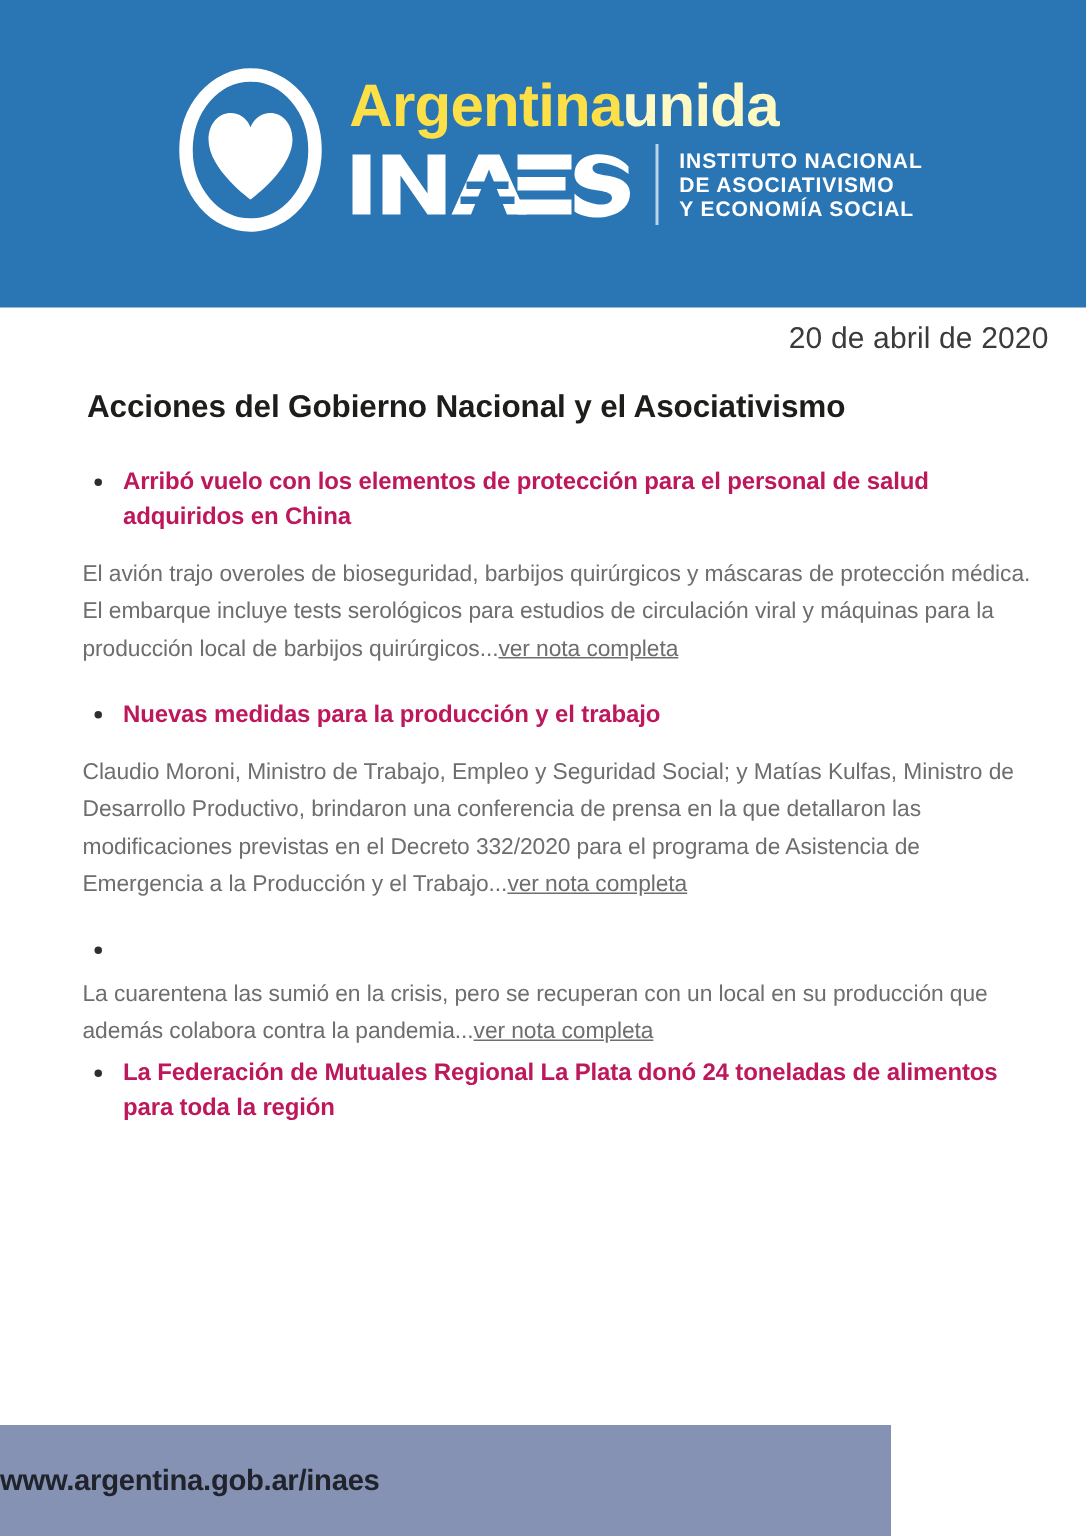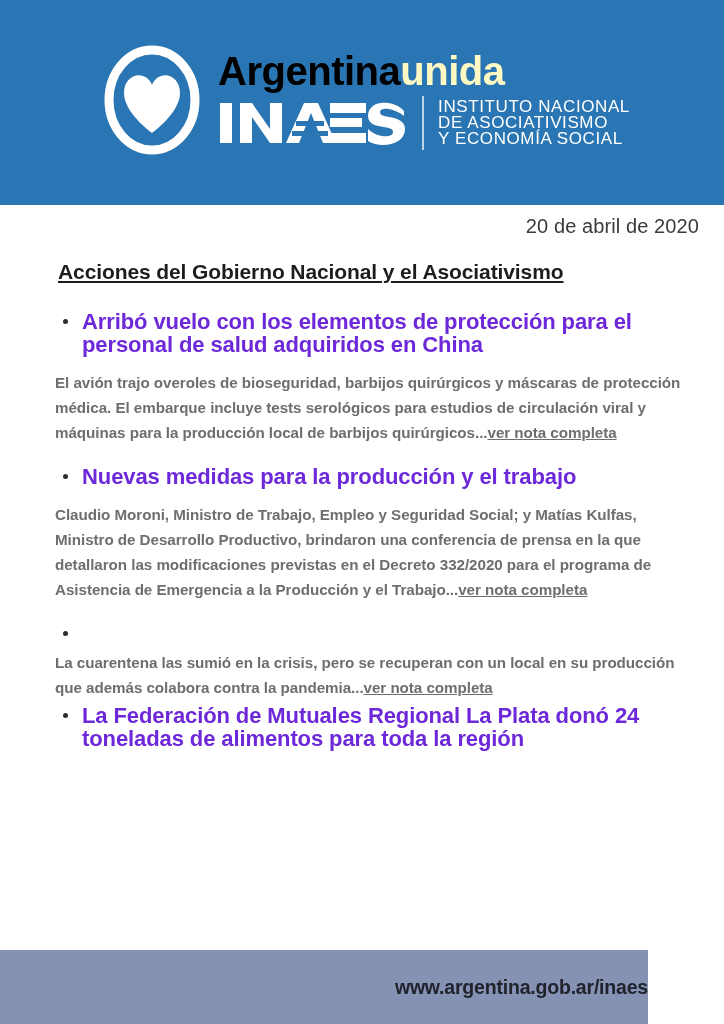--- a/index.html
+++ b/index.html
@@ -42,21 +42,21 @@
     flex-direction: column;
     justify-content: center;
   }
   .brand-line1 {
     font-size: 40px;
     line-height: 42px;
     letter-spacing: -0.5px;
     white-space: nowrap;
     font-weight: bold;
   }
-  .brand-arg { color: #000000; }
+  .brand-arg { color: #fde047; }
   .brand-unida { color: #fef9c3; }
 
   .brand-line2 {
     display: flex;
     align-items: center;
     margin-top: 4px;
   }
   .inaes-wordmark {
     height: 48px;
     width: 190px;
@@ -64,24 +64,25 @@
   }
   .inaes-divider {
     width: 2px;
     height: 54px;
     background: #bcd4e8;
     margin: 0 14px 0 14px;
     flex: none;
   }
   .inaes-sub {
     color: #ffffff;
-    font-size: 17px;
+    font-size: 14px;
     line-height: 16px;
     letter-spacing: 0.6px;
     white-space: nowrap;
+    font-weight: bold;
   }
 
   
   .page {
     padding: 0 18px 0 18px;
     box-sizing: border-box;
     width: 724px;
   }
   .date-line {
     text-align: right;
@@ -89,21 +90,20 @@
     color: #3b3b3b;
     padding: 10px 7px 0 0;
     letter-spacing: 0.1px;
   }
   .doc-title {
     font-size: 21px;
     font-weight: bold;
     color: #1d1d1b;
     margin: 22px 0 0 40px;
     letter-spacing: -0.1px;
-    text-decoration: underline;
   }
 
   .news {
     margin: 26px 0 0 0;
   }
   .item { margin-bottom: 4px; }
 
   .item-head {
     display: flex;
     align-items: flex-start;
@@ -112,56 +112,56 @@
   }
   .bullet {
     width: 5px;
     height: 5px;
     border-radius: 50%;
     background: #2e2e2e;
     flex: none;
     margin: 9px 14px 0 0;
   }
   .item-title {
-    font-size: 22px;
-    font-weight: bold;
-    color: #6d28d9;
+    font-size: 16px;
+    font-weight: bold;
+    color: #be185d;
     line-height: 23px;
     letter-spacing: -0.1px;
     max-width: 614px;
   }
   .item-body {
     font-size: 15.2px;
     color: #6e6e6e;
     line-height: 25px;
     margin-left: 37px;
     max-width: 638px;
     letter-spacing: -0.05px;
   }
   .ver-link {
     color: #6e6e6e;
     text-decoration: underline;
     cursor: pointer;
   }
 
   .sp-lg { margin-top: 20px; }
-  .sp-md { margin-top: 14px; font-weight: bold; }
+  .sp-md { margin-top: 14px; }
   .sp-sm { margin-top: 2px; }
 
   
   .footer {
     position: absolute;
     left: 0;
     bottom: 0;
-    width: 648px;
+    width: 594px;
     height: 74px;
     background: #8592b4;
     display: flex;
     align-items: center;
-    justify-content: flex-end;
+    justify-content: flex-start;
   }
   .footer-url {
     font-size: 19.5px;
     font-weight: bold;
     color: #20232b;
     letter-spacing: -0.2px;
   }
 </style>
 </head>
 <body>

